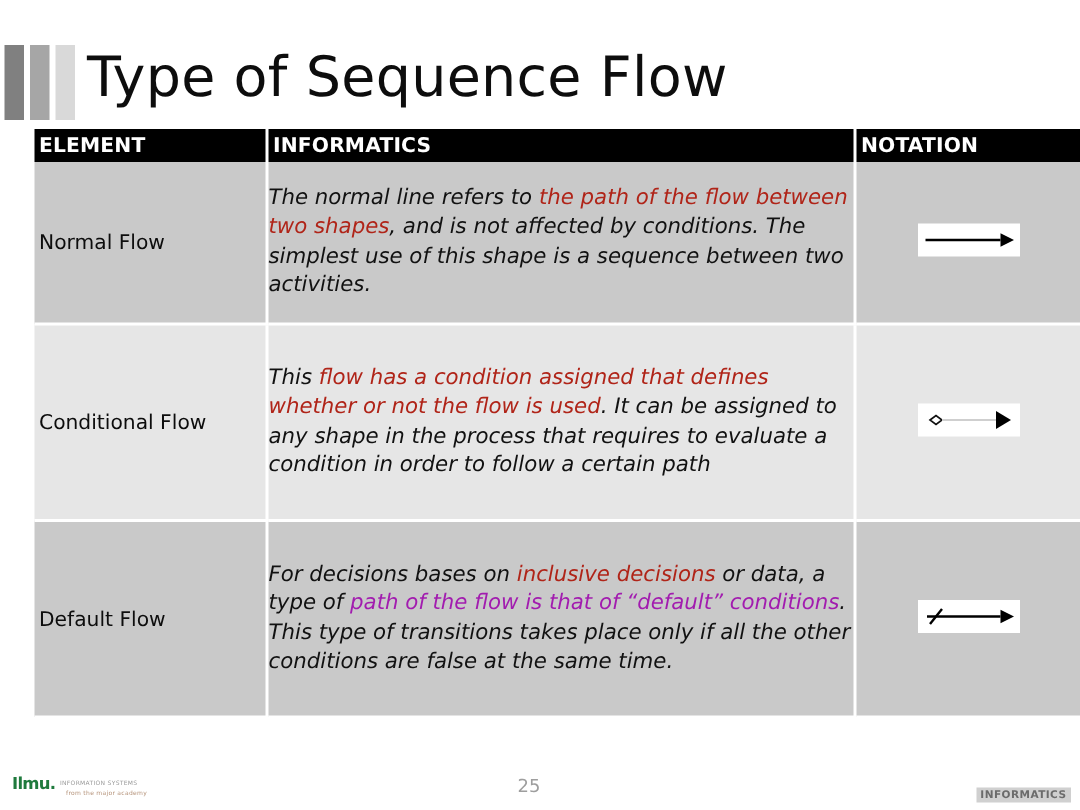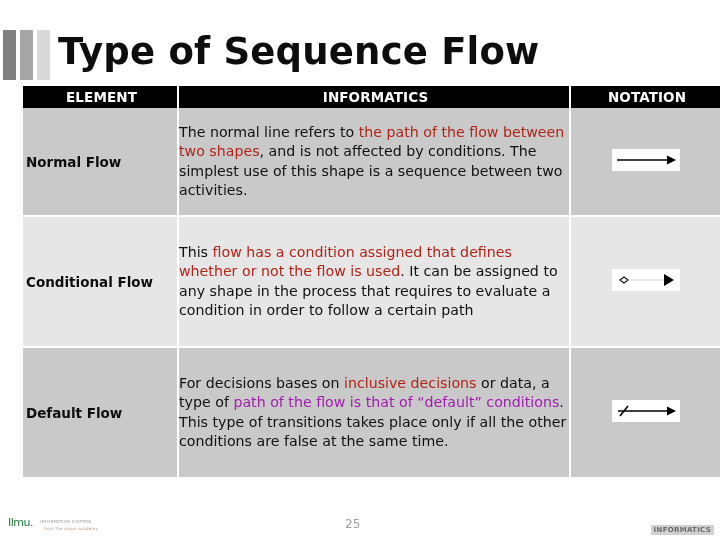--- a/index.html
+++ b/index.html
@@ -11,74 +11,74 @@
   }
   
   .title-area{position:absolute;left:0;top:26px;height:60px;width:720px;}
   .deco{position:absolute;top:4px;width:13px;height:50px;}
   .deco.d1{left:3px;background:#808080;}
   .deco.d2{left:20px;background:#a6a6a6;}
   .deco.d3{left:37px;background:#d9d9d9;}
   .page-title{
     position:absolute;left:58px;top:-4px;
     font-size:37px;line-height:60px;color:#0d0d0d;
-    font-weight:700;letter-spacing:.2px;white-space:nowrap;
+    font-weight:400;letter-spacing:.2px;white-space:nowrap;
   }
   
   .tbl{
     position:absolute;left:23px;top:86px;width:697px;
     border-collapse:collapse;table-layout:fixed;
   }
   .tbl col.c-el{width:155px;}
   .tbl col.c-def{width:392px;}
   .tbl col.c-not{width:150px;}
 
   .tbl th{
     background:#000000;color:#ffffff;
     font-size:13.5px;font-weight:bold;
-    text-align:center;padding:3px 0 3px 3px;
+    text-align:left;padding:3px 0 3px 3px;
     letter-spacing:.1px;
     border-right:2px solid #ffffff;
     height:16px;vertical-align:middle;
   }
   .tbl th:last-child{border-right:none;}
   .tbl td{
     vertical-align:middle;
     border-right:2px solid #ffffff;
     border-bottom:2px solid #ffffff;
     padding:0;
   }
   .tbl td:last-child{border-right:none;}
   tr.shade-a td{background:#c9c9c9;}
   tr.shade-b td{background:#e6e6e6;margin-top:44px;}
 
   .el-label{
-    font-size:13.5px;font-weight:bold;color:#0d0d0d;
+    font-size:13.5px;font-weight:normal;color:#0d0d0d;
     padding-left:3px;
   }
   .def-cell{padding:8px 14px 8px 8px;}
   .def-text{
-    font-size:14.2px;line-height:1.37;color:#111111;
+    font-size:14.2px;line-height:1.37;color:#111111;font-style:italic;
   }
   .hl-red{color:#b02418;}
   .hl-blue{color:#a21caf;}
 
   .not-cell{text-align:center;}
   .not-box{
     display:inline-block;background:#ffffff;
     width:68px;height:22px;position:relative;
   }
   .not-box svg{display:block;}
 
   
   .footer{position:absolute;left:0;bottom:0;width:720px;height:30px;}
   .logo-left{position:absolute;left:8px;bottom:6px;width:160px;height:22px;}
   .logo-mark{
     position:absolute;left:0;bottom:5px;
-    font-size:11px;font-weight:normal;color:#1f7a3d;
+    font-size:11px;font-weight:bold;color:#1f7a3d;
     letter-spacing:-.5px;
   }
   .logo-line1{
     position:absolute;left:32px;bottom:10px;
     font-size:4px;color:#9a9a9a;letter-spacing:.2px;white-space:nowrap;
   }
   .logo-line2{
     position:absolute;left:36px;bottom:3px;
     font-size:4px;color:#b5937a;letter-spacing:.2px;white-space:nowrap;
   }

